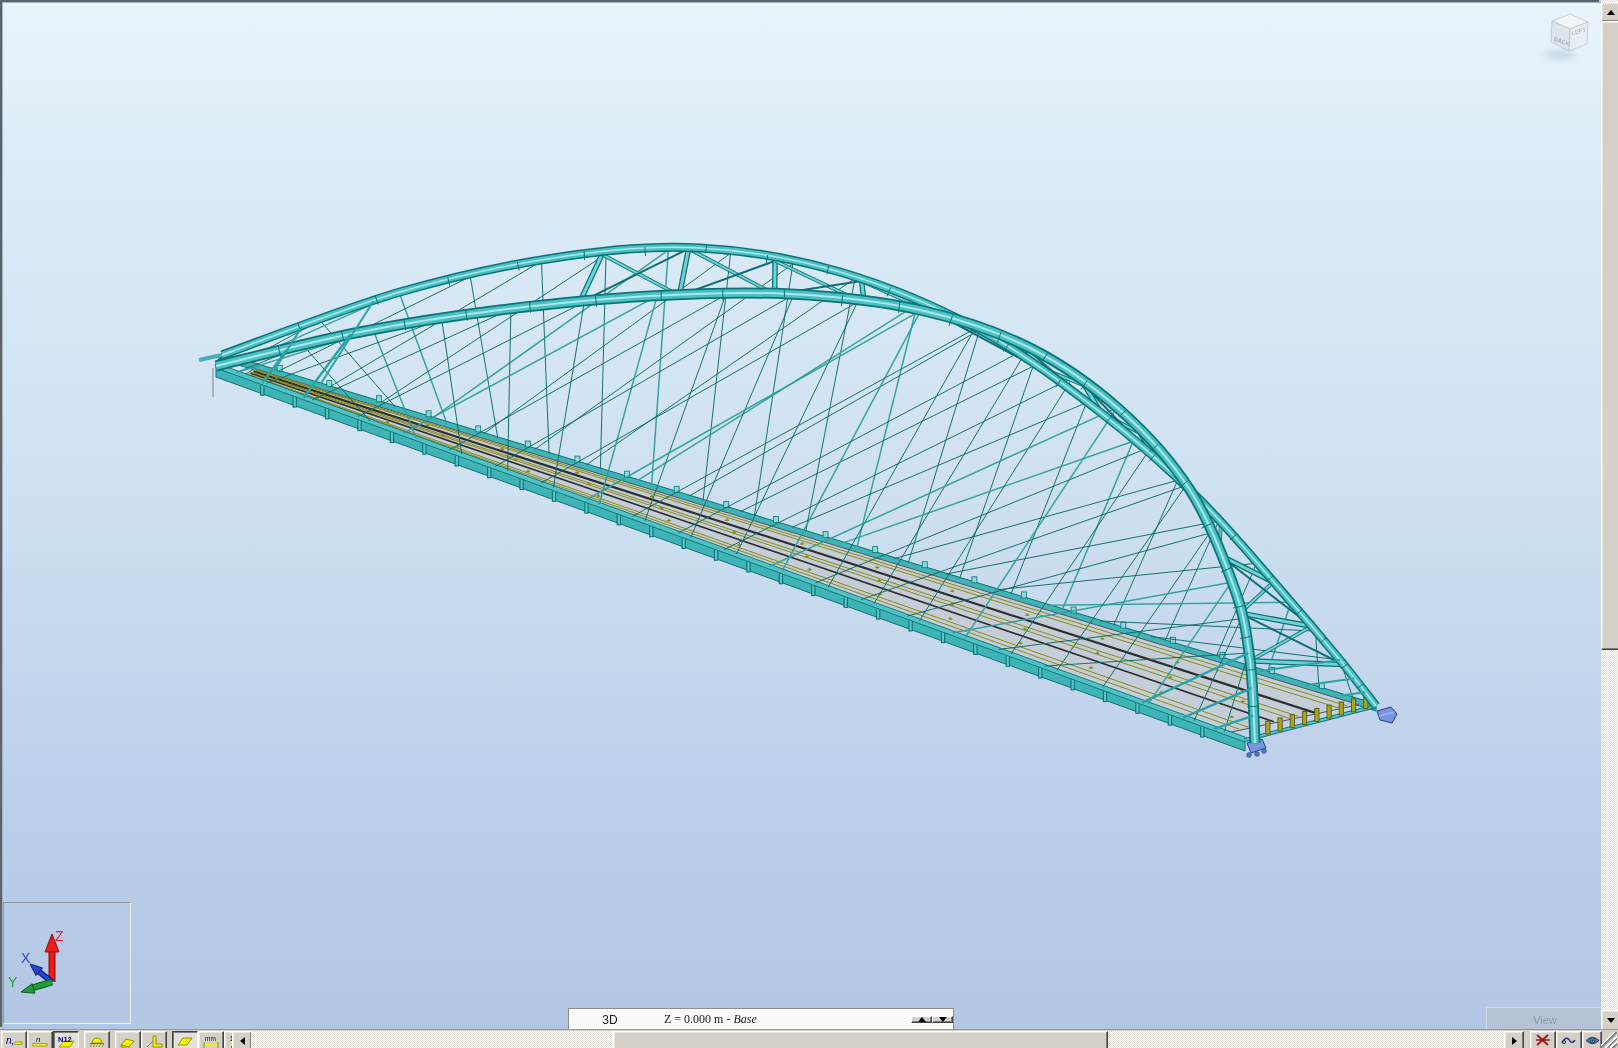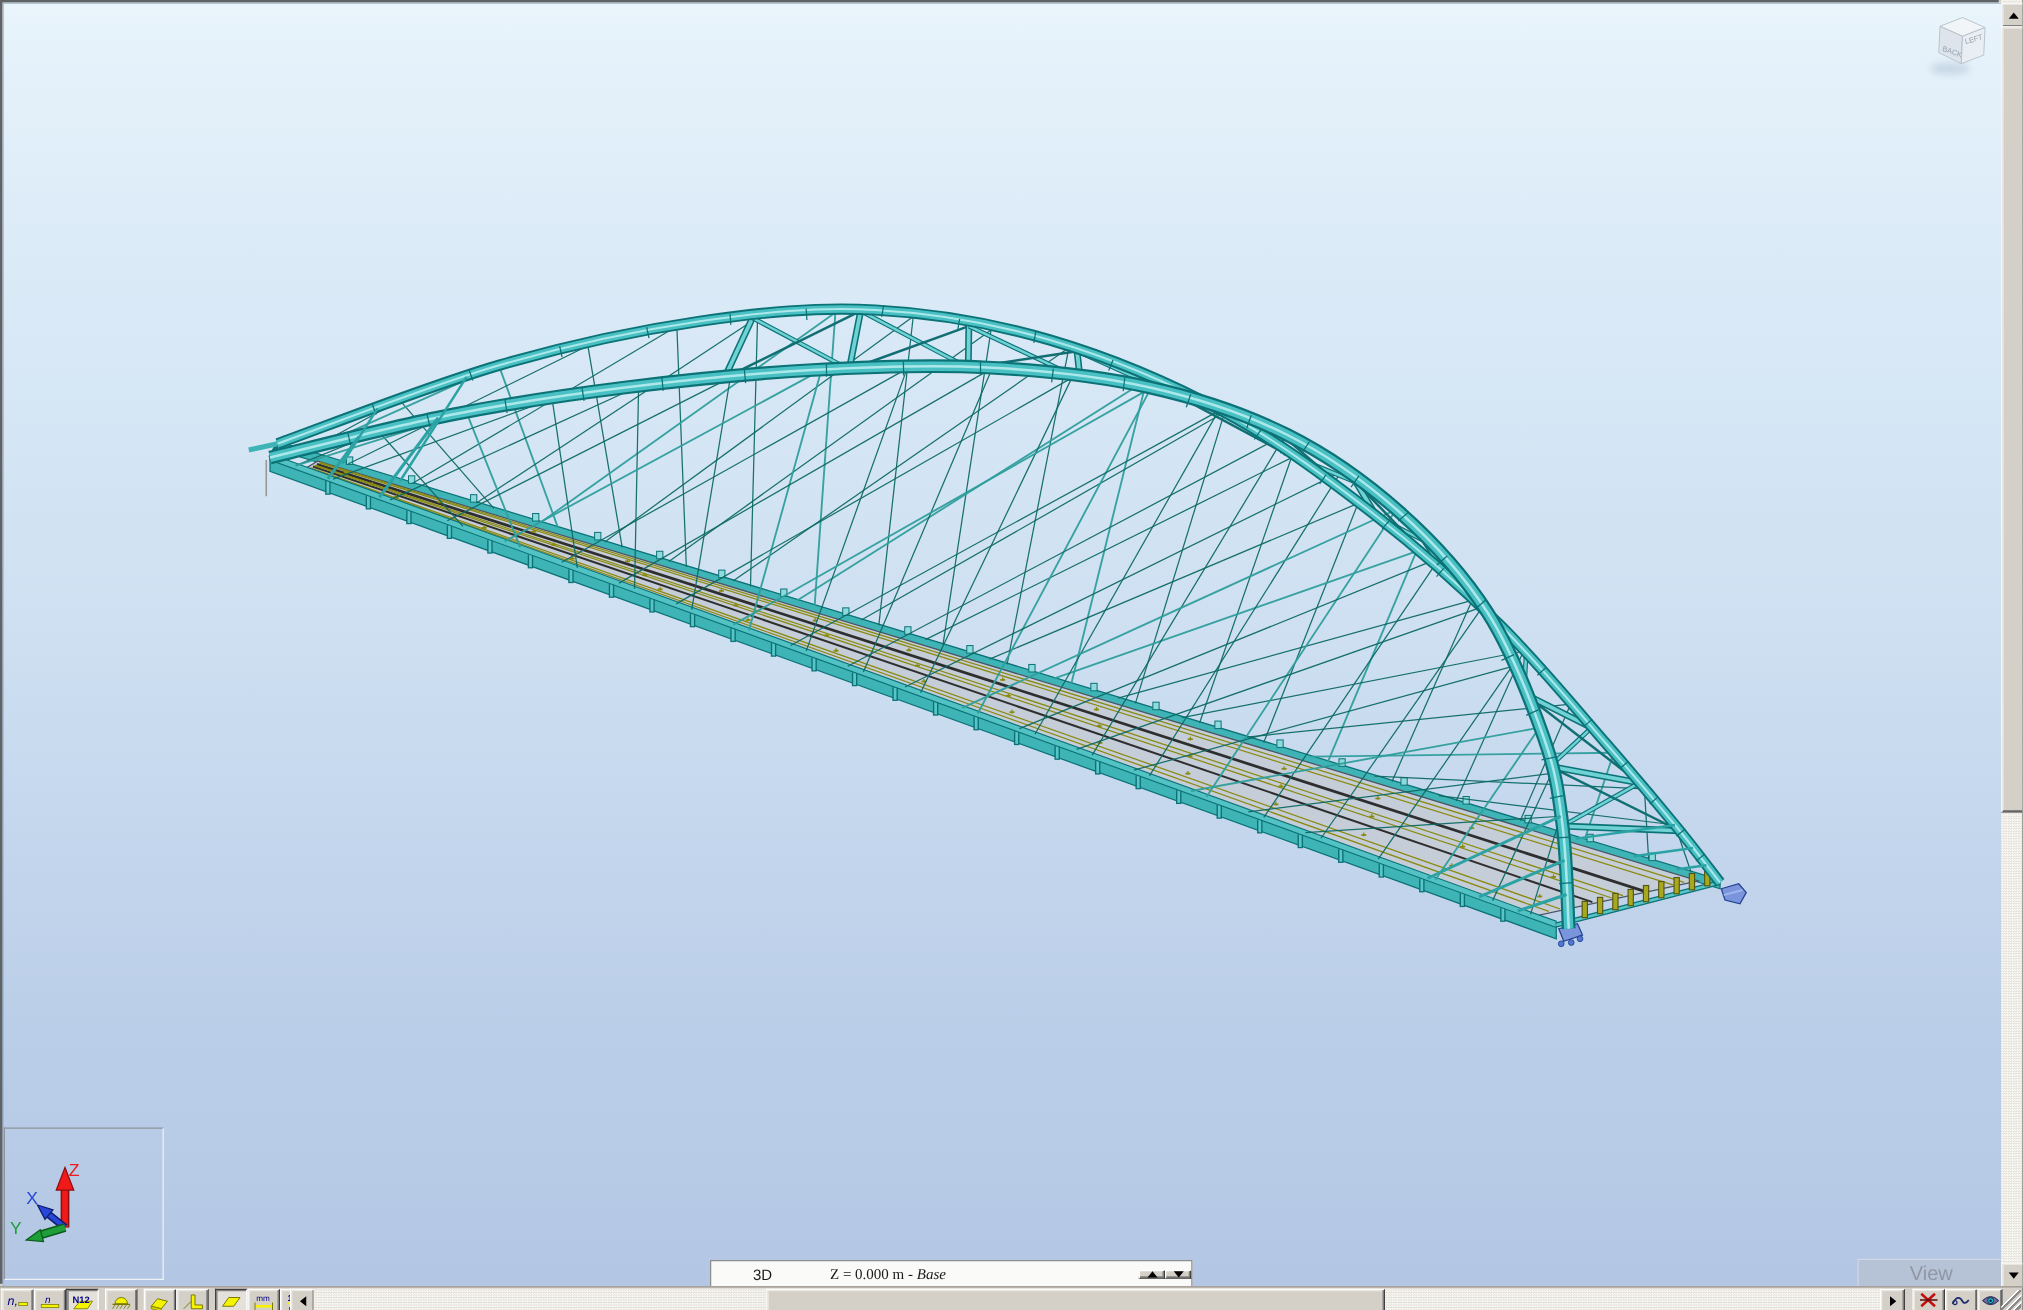--- a/index.html
+++ b/index.html
@@ -29,21 +29,21 @@
     border-bottom:5px solid #000;}
   .tri-down{width:0;height:0;border-left:4px solid transparent;border-right:4px solid transparent;
     border-top:5px solid #000;}
   .tri-left{width:0;height:0;border-top:4px solid transparent;border-bottom:4px solid transparent;
     border-right:5px solid #000;}
   .tri-right{width:0;height:0;border-top:4px solid transparent;border-bottom:4px solid transparent;
     border-left:5px solid #000;}
   
   #view-tab{position:absolute;left:1484px;top:1005px;width:116px;height:24px;background:#b6c2d5;
     border-top:1px solid #cfd8e6;border-left:1px solid #cfd8e6;border-right:1px solid #98a3b4;
-    display:flex;align-items:center;justify-content:center;font-size:16px;color:#8f97a6;}
+    display:flex;align-items:center;justify-content:center;font-size:11px;color:#8f97a6;}
   
   .checker{background-color:#efede6;
     background-image:conic-gradient(#fdfdfb 25%,#e3e0d7 25% 50%,#fdfdfb 50% 75%,#e3e0d7 75%);
     background-size:2px 2px;}
   #vscroll{position:absolute;left:1601px;top:0;width:17px;height:1030px;}
   .sb-btn{position:absolute;background:#d4d0c8;border-top:1px solid #fff;border-left:1px solid #fff;
     border-right:1px solid #404040;border-bottom:1px solid #404040;
     box-shadow:inset -1px -1px 0 #808080,inset 1px 1px 0 #e9e6df;
     display:flex;align-items:center;justify-content:center;}
   .sb-thumb{position:absolute;background:#d4d0c8;border-top:1px solid #fff;border-left:1px solid #fff;

